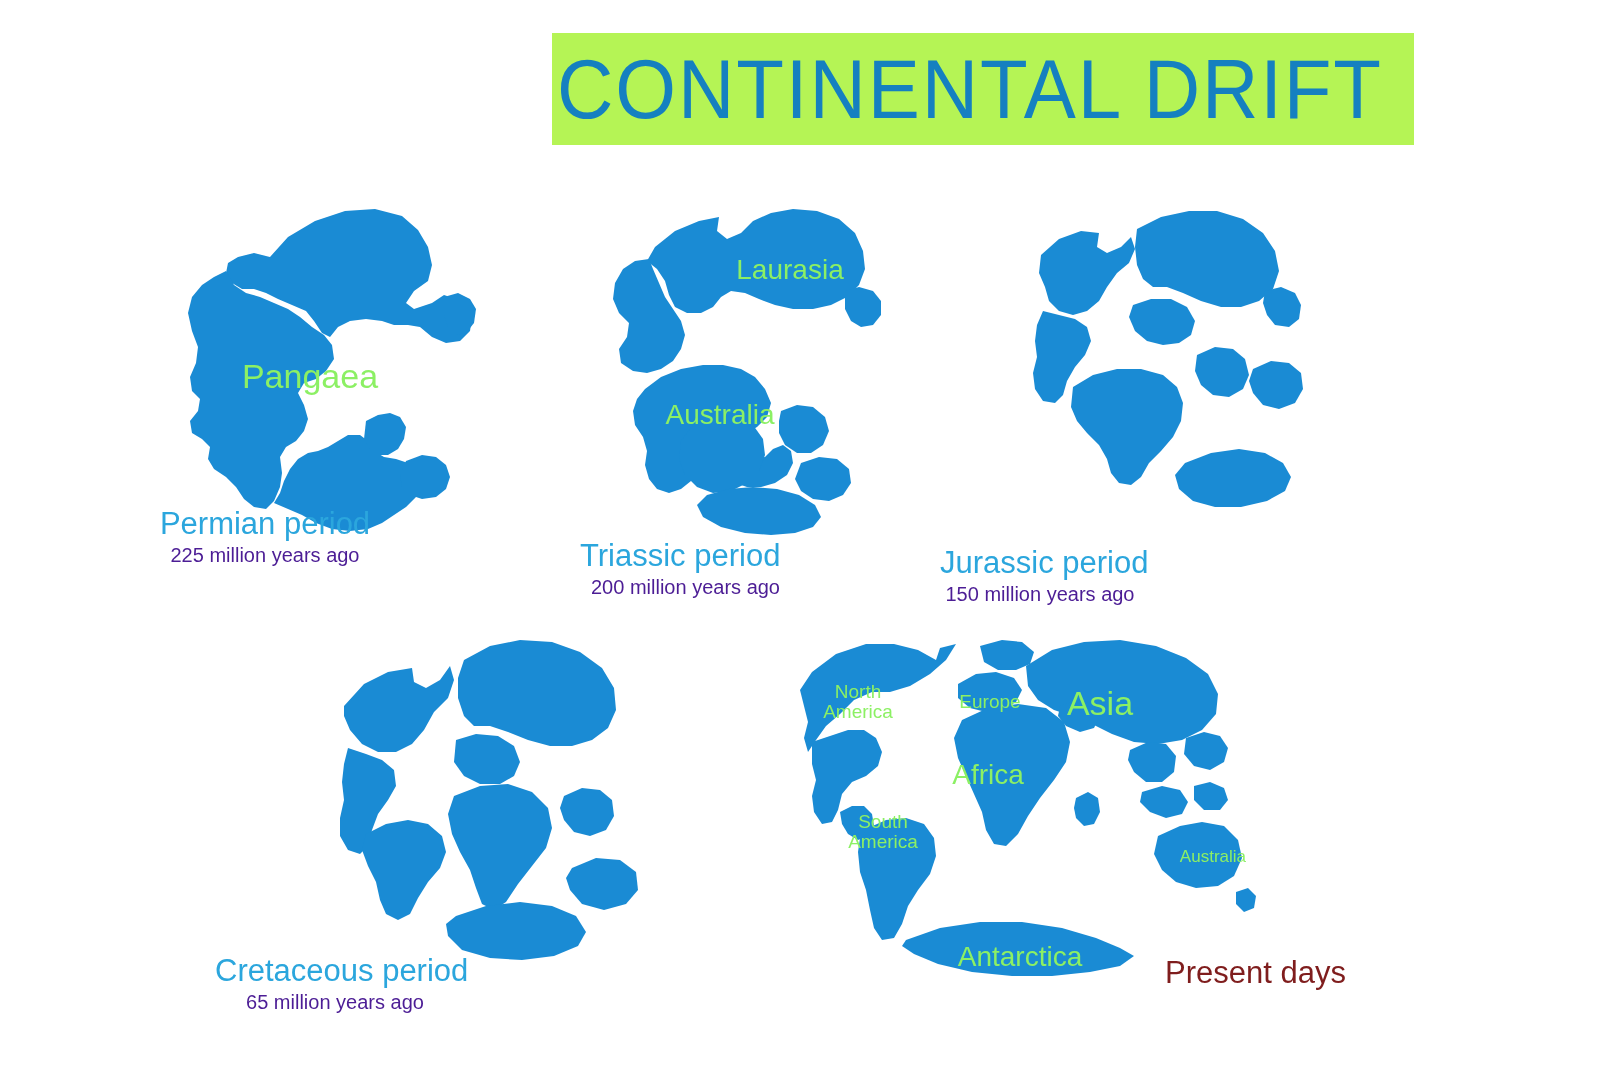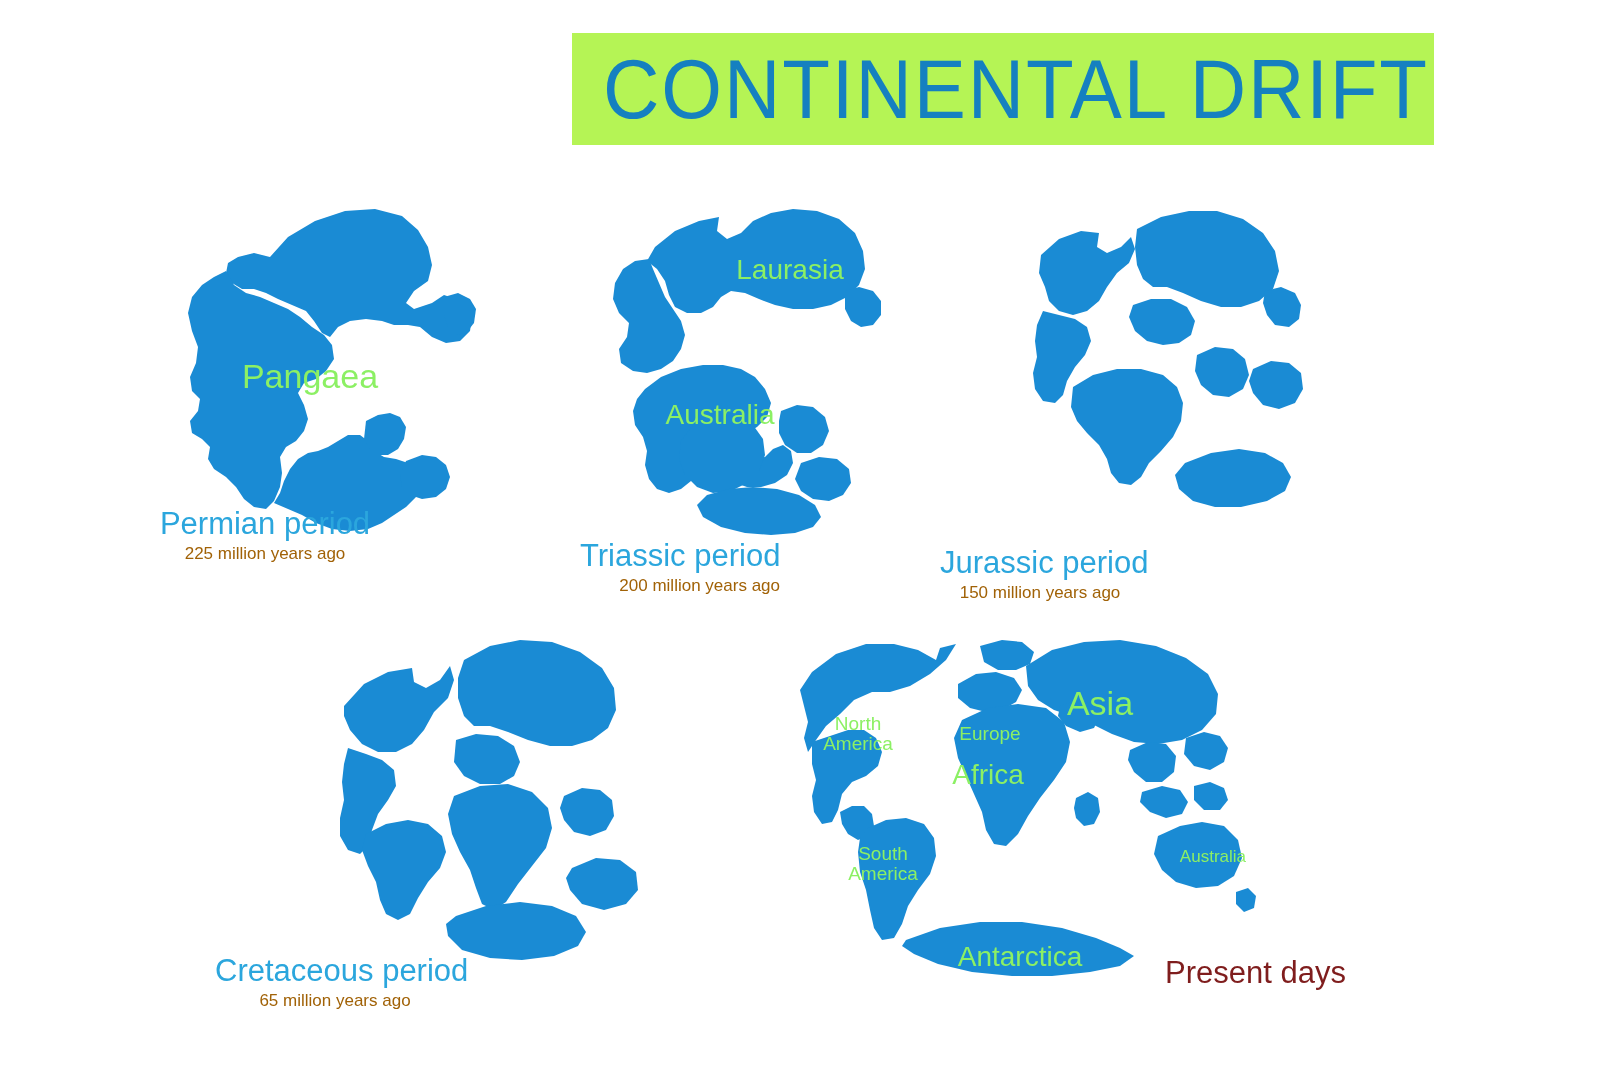--- a/index.html
+++ b/index.html
@@ -15,28 +15,28 @@
     position: relative;
     width: 1600px;
     height: 1067px;
     background: #ffffff;
     overflow: hidden;
   }
 
   
   .title-banner {
     position: absolute;
-    left: 572px;
+    left: 552px;
     top: 33px;
     width: 862px;
     height: 112px;
     background: #b5f455;
     display: flex;
     align-items: center;
-    justify-content: flex-start;
+    justify-content: flex-end;
   }
   .title-text {
     font-family: "Liberation Sans Narrow", "Liberation Sans", sans-serif;
     font-size: 84px;
     line-height: 1;
     letter-spacing: 2px;
     font-weight: 400;
     color: #1580c0;
     transform: scaleX(0.93);
     transform-origin: center;
@@ -62,38 +62,38 @@
     color: #2ba6dd;
     white-space: nowrap;
   }
   .caption .cap-title {
     font-size: 31px;
     color: #2ba6dd;
     line-height: 1.05;
     display: block;
   }
   .caption .cap-sub {
-    font-size: 17px;
-    color: #a16207;
+    font-size: 20px;
+    color: #4c1d95;
     display: block;
     margin-top: 3px;
   }
 
   
   .map-label {
     position: absolute;
     color: #8cf064;
     white-space: nowrap;
     text-align: center;
     line-height: 1.05;
     pointer-events: none;
   }
   .lbl-lg { font-size: 34px; }
   .lbl-md { font-size: 28px; }
-  .lbl-sm { font-size: 19px; margin-top: 32px; }
+  .lbl-sm { font-size: 19px; }
   .lbl-xs { font-size: 17px; text-align: right; }
 
   .present-caption {
     position: absolute;
     font-size: 31px;
     color: #7f1d1d;
     white-space: nowrap;
   }
 </style>
 </head>

